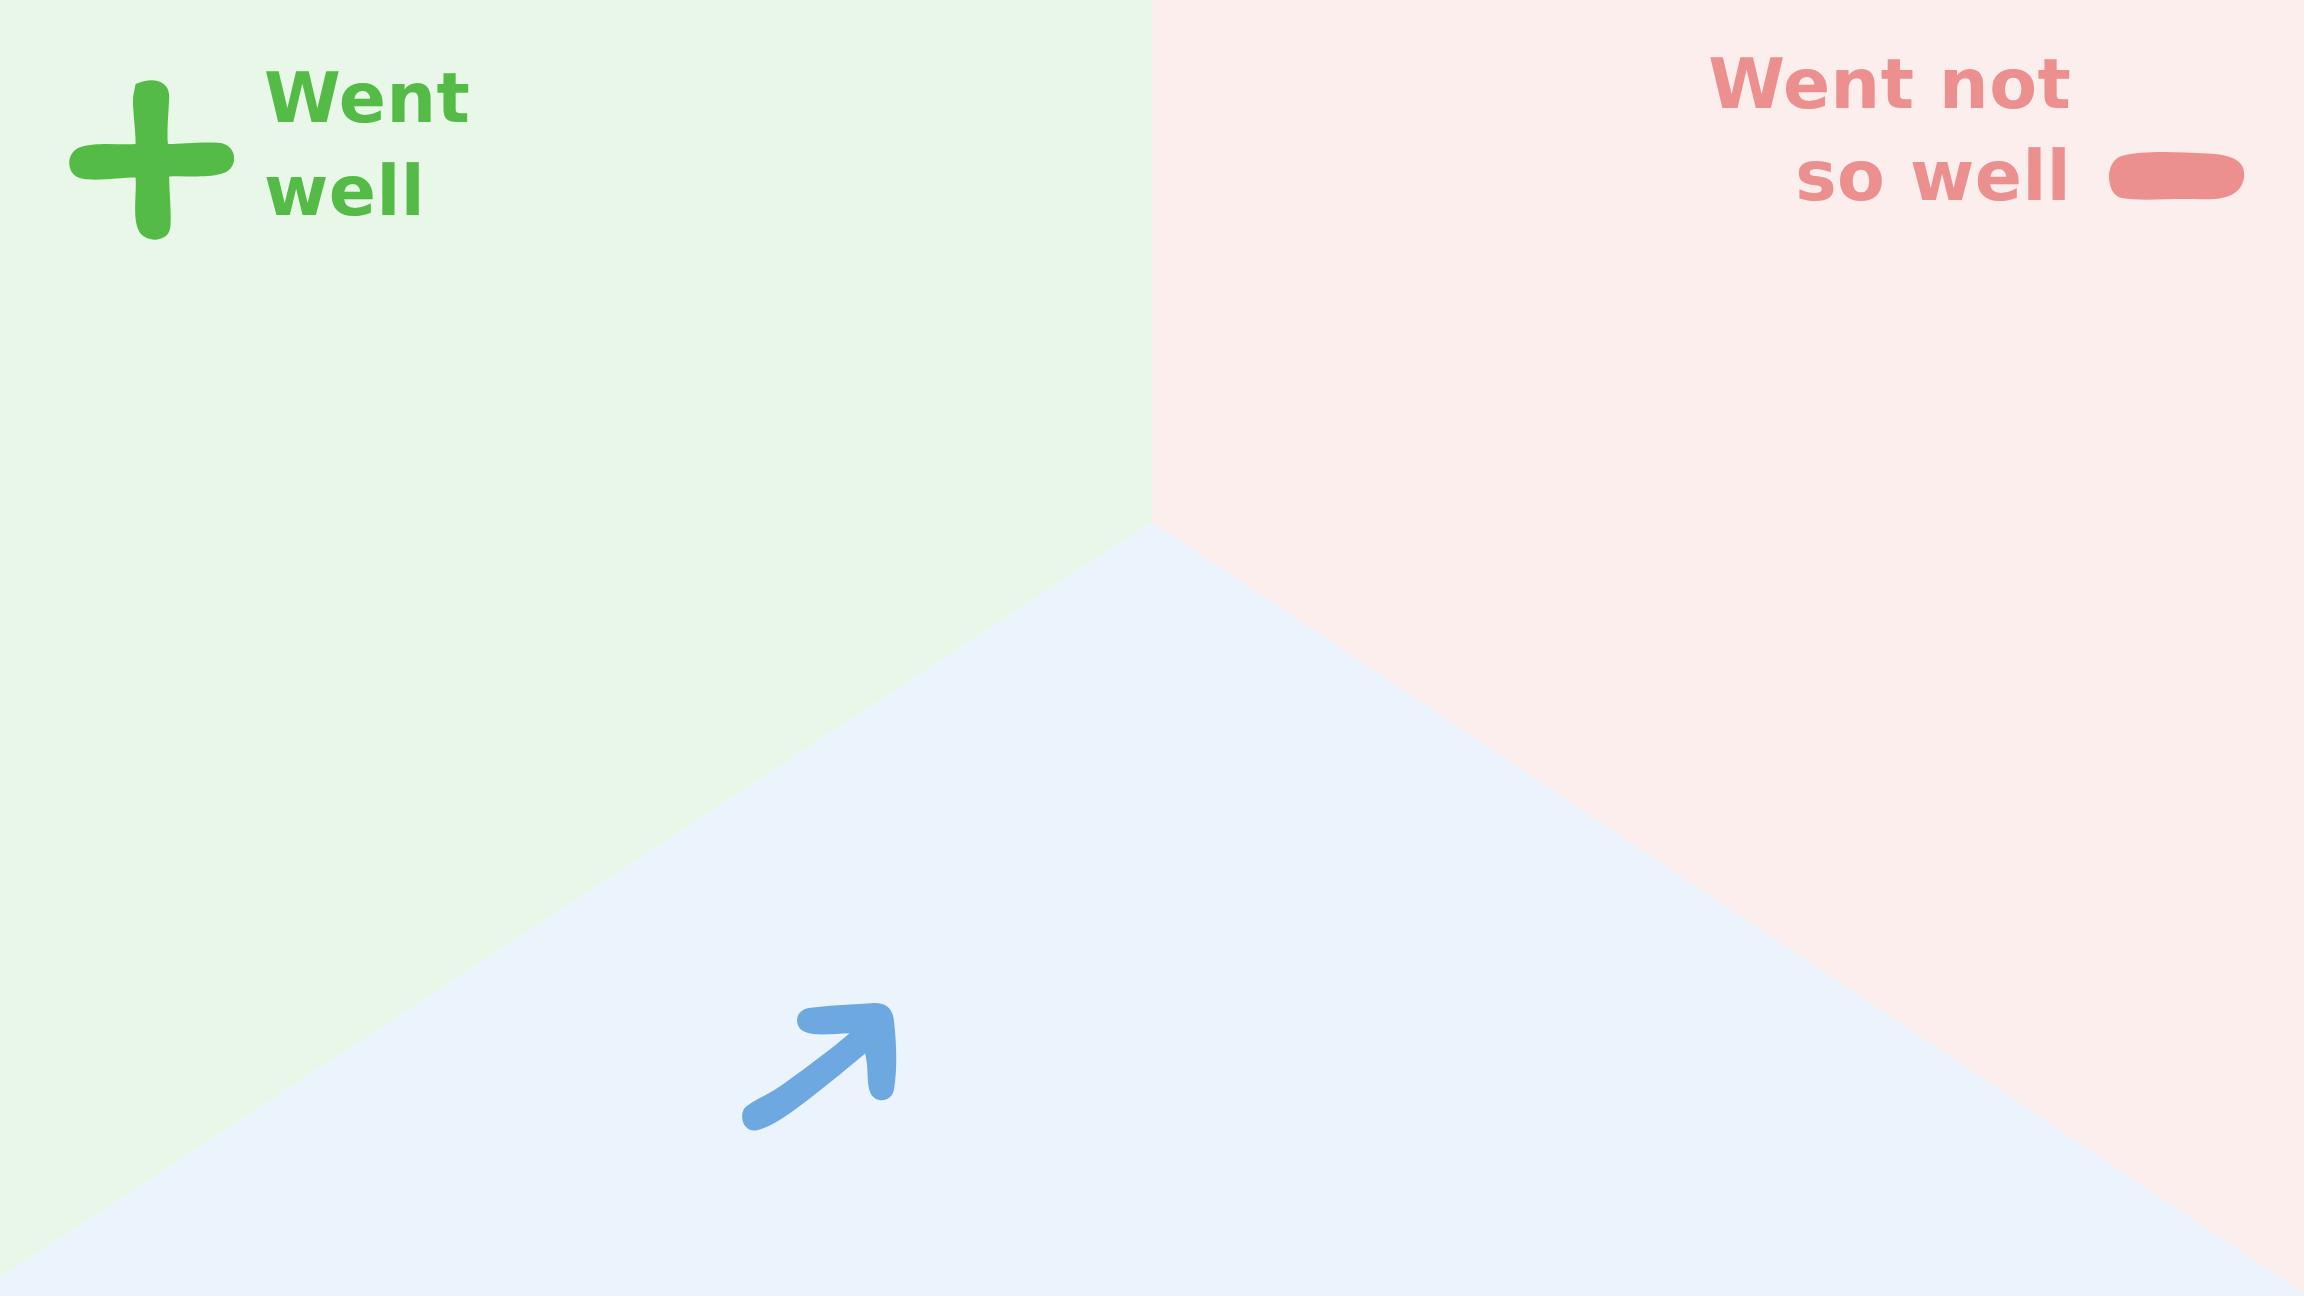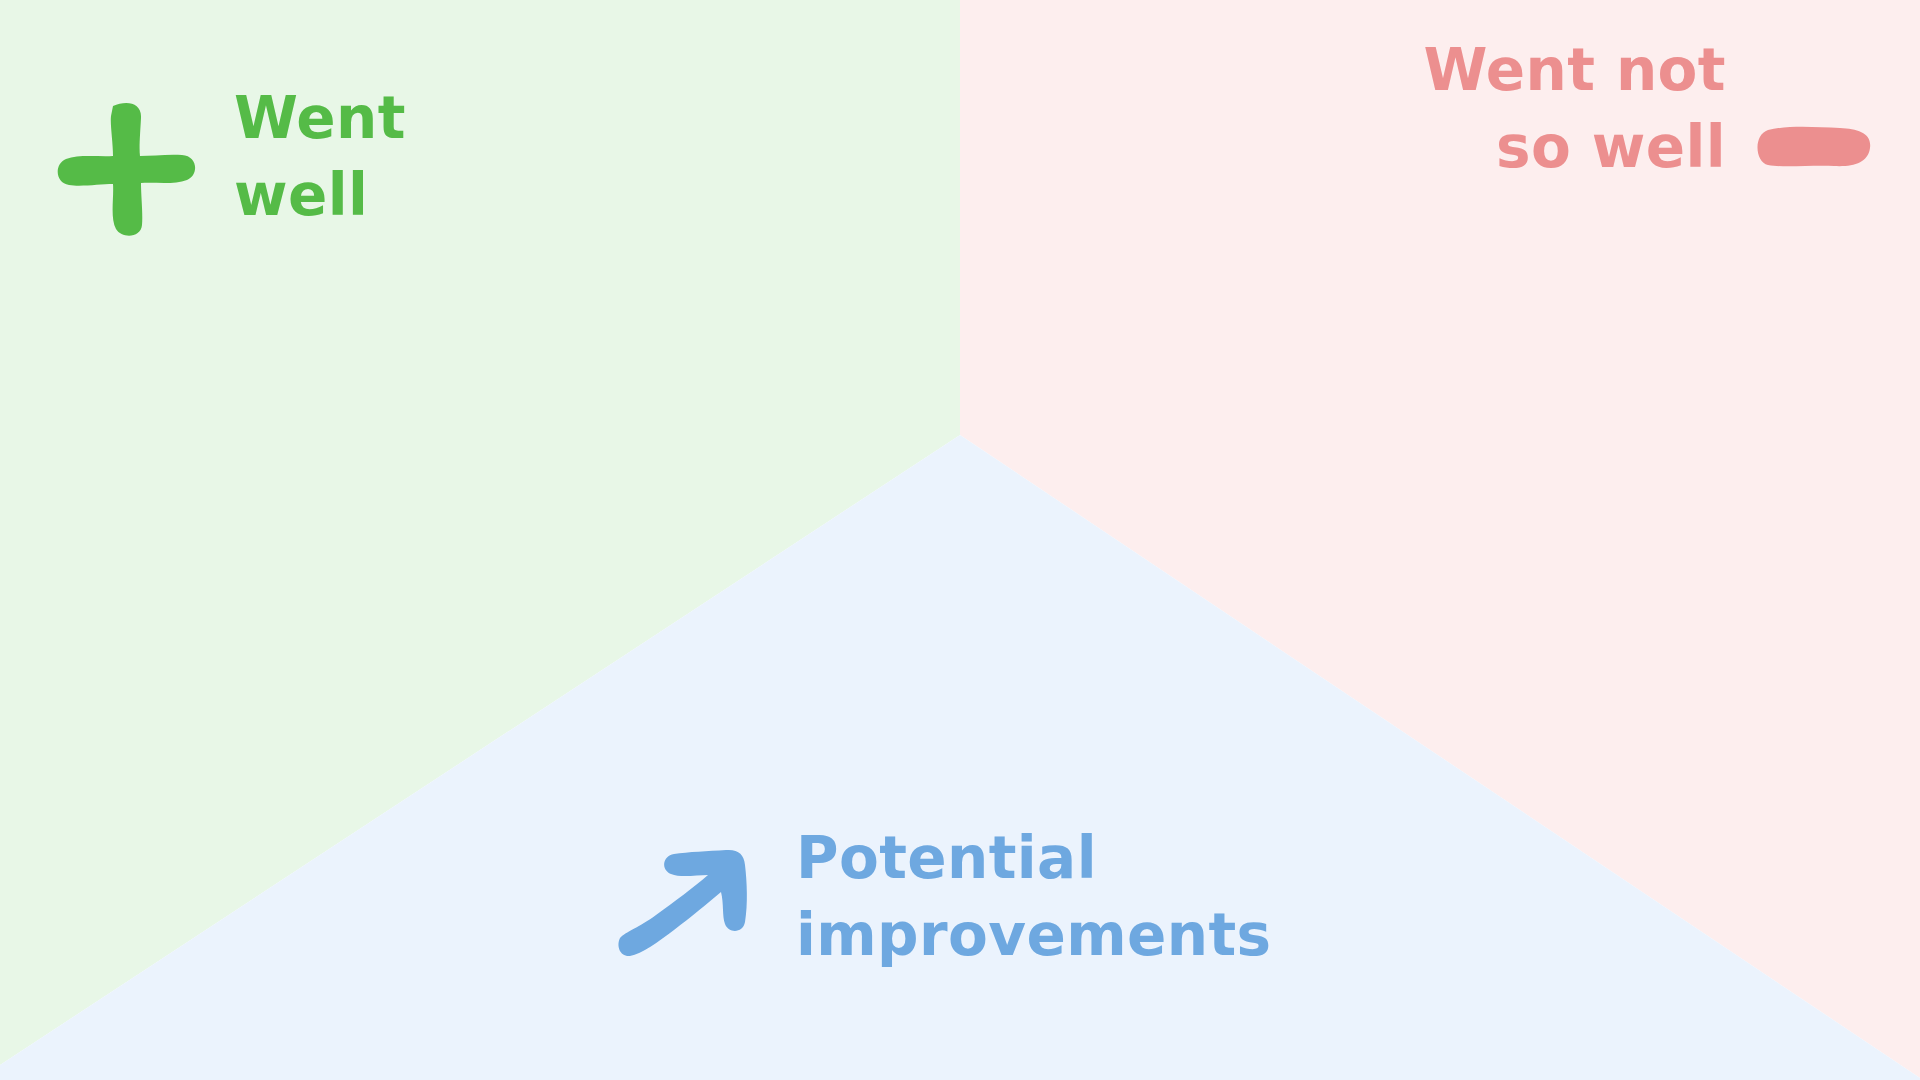--- a/index.html
+++ b/index.html
@@ -47,22 +47,21 @@
   
   .block {
     position: absolute;
     display: flex;
     align-items: flex-start;
   }
 
   .block-positive {
     left: 56px;
     top: 44px;
-    gap: 34px;
-    margin-top: 36px;
+    gap: 20px;
   }
 
   .block-negative {
     right: 48px;
     top: 32px;
     gap: 28px;
     flex-direction: row;
     align-items: center;
   }
 
@@ -161,17 +160,15 @@
 
   <div class="block block-improve">
     <svg class="icon icon-arrow" viewBox="0 0 150 118" aria-hidden="true">
       <path d="M8 96 C4 104 8 115 18 114 C30 112 46 100 62 88
                C79 75 96 61 109 50 C112 62 110 74 113 82
                C117 92 131 91 133 80 C136 62 135 40 133 23
                C132 12 126 7 114 8 C96 9 76 10 62 12
                C50 14 49 28 59 32 C69 36 84 33 96 33
                C82 45 62 60 44 73 C28 85 13 90 8 96 Z" fill="#6EA8E0"></path>
     </svg>
-    <h2 class="heading heading-improve">Potential
-improvements</h2>
   </div>
 
 </div>
 
 </body></html>

